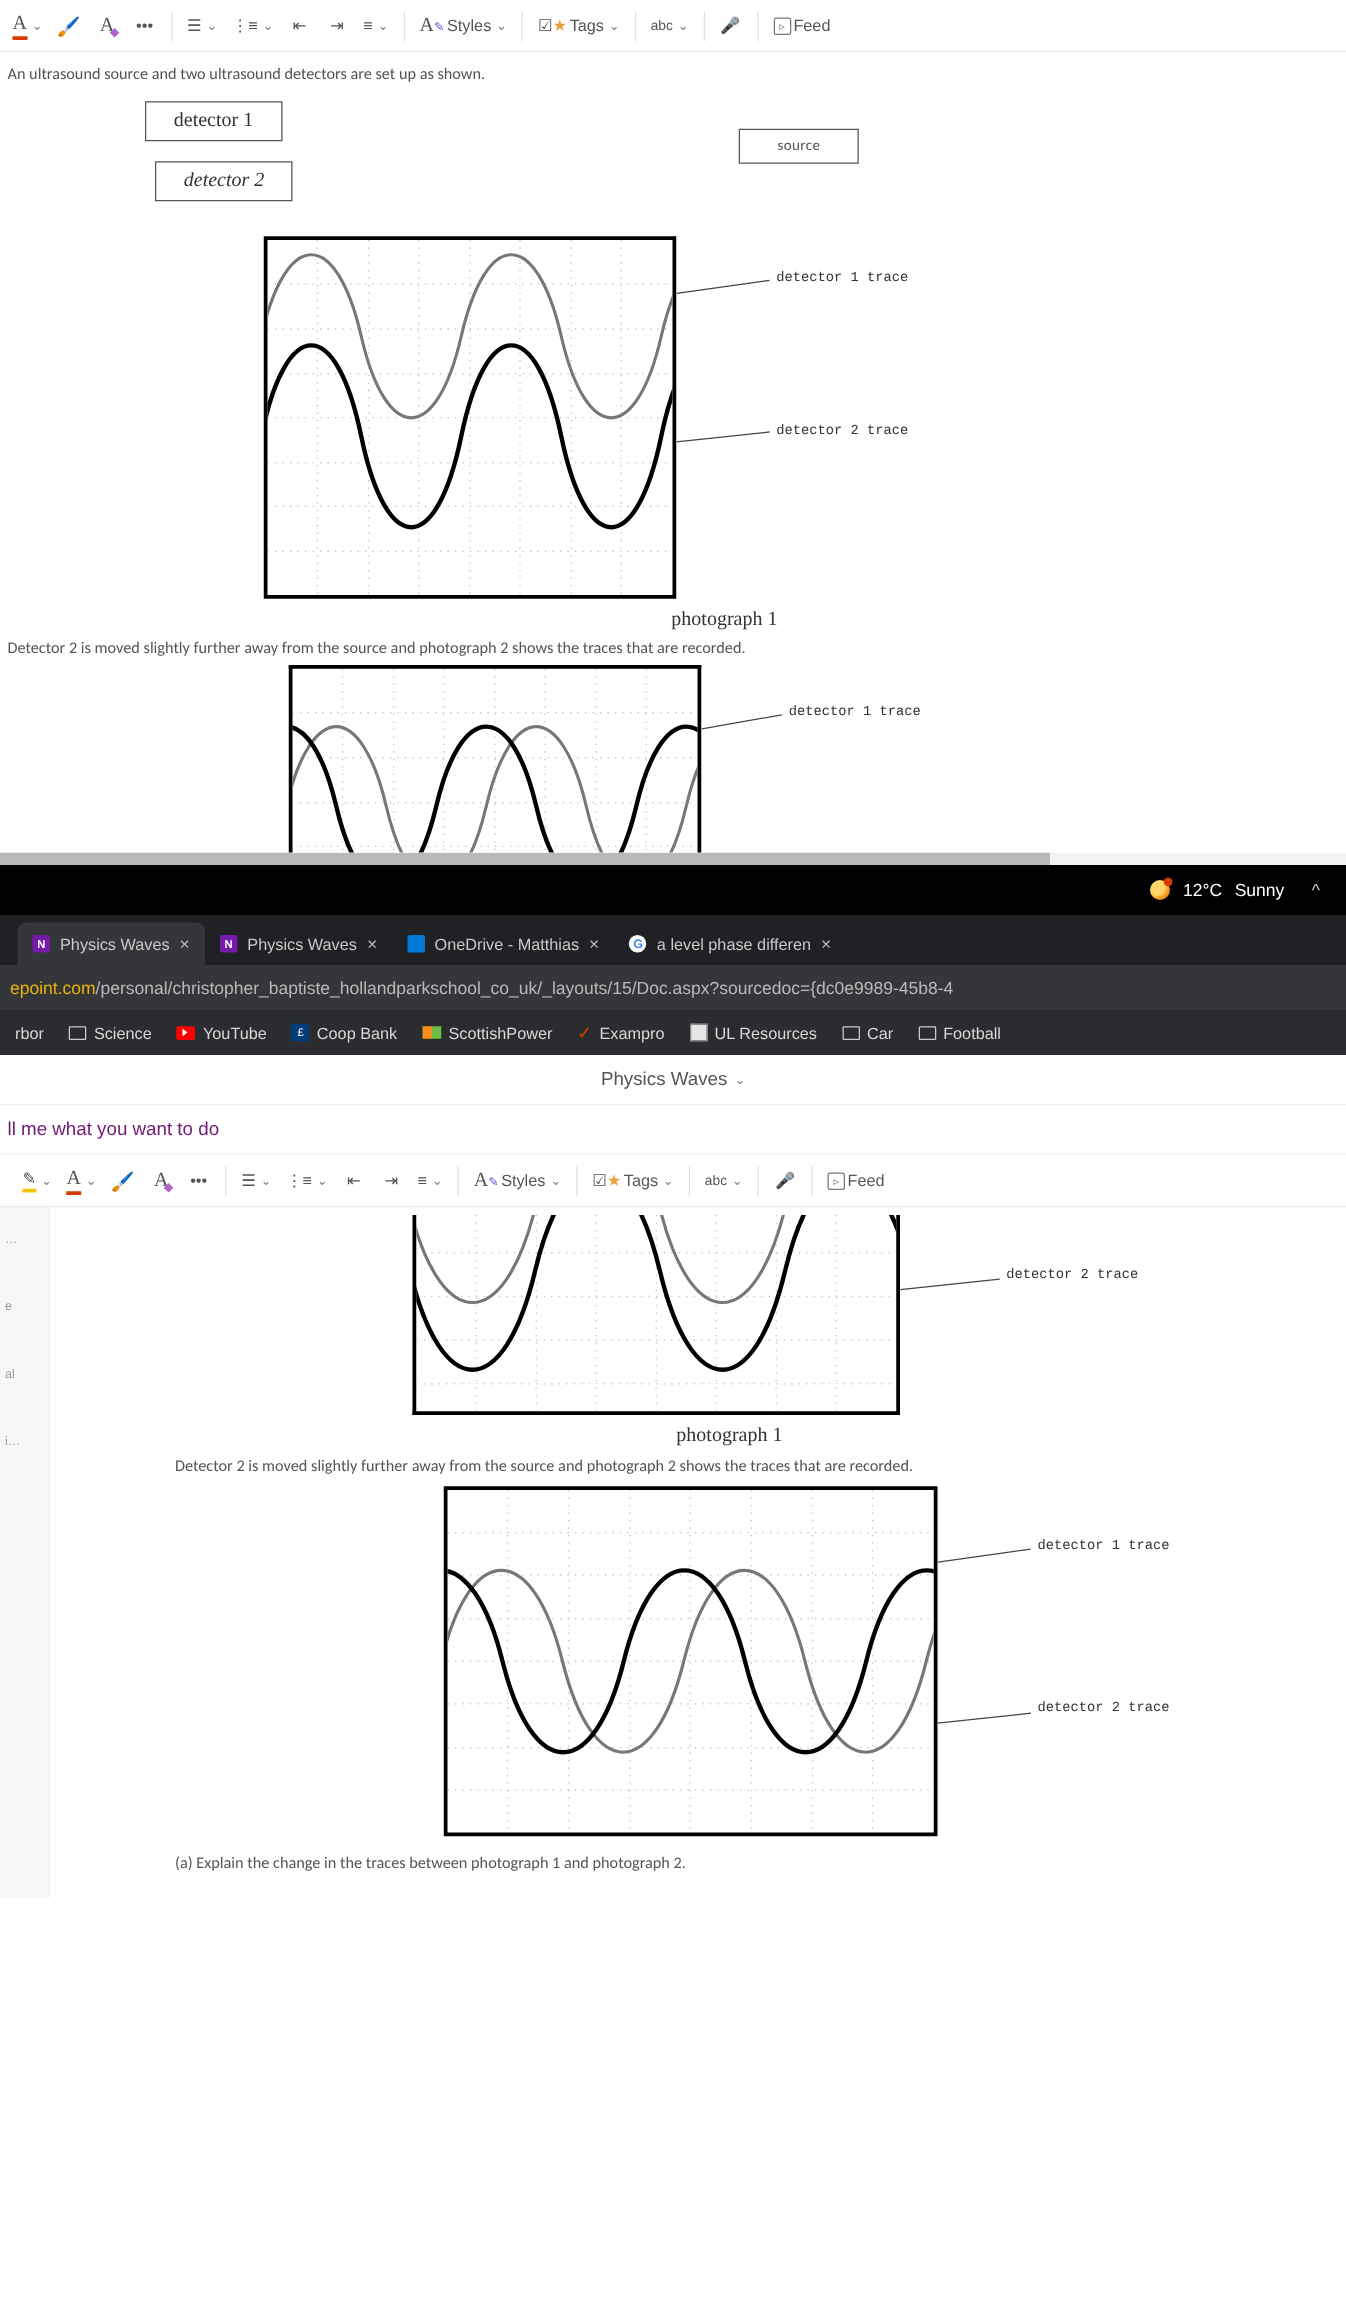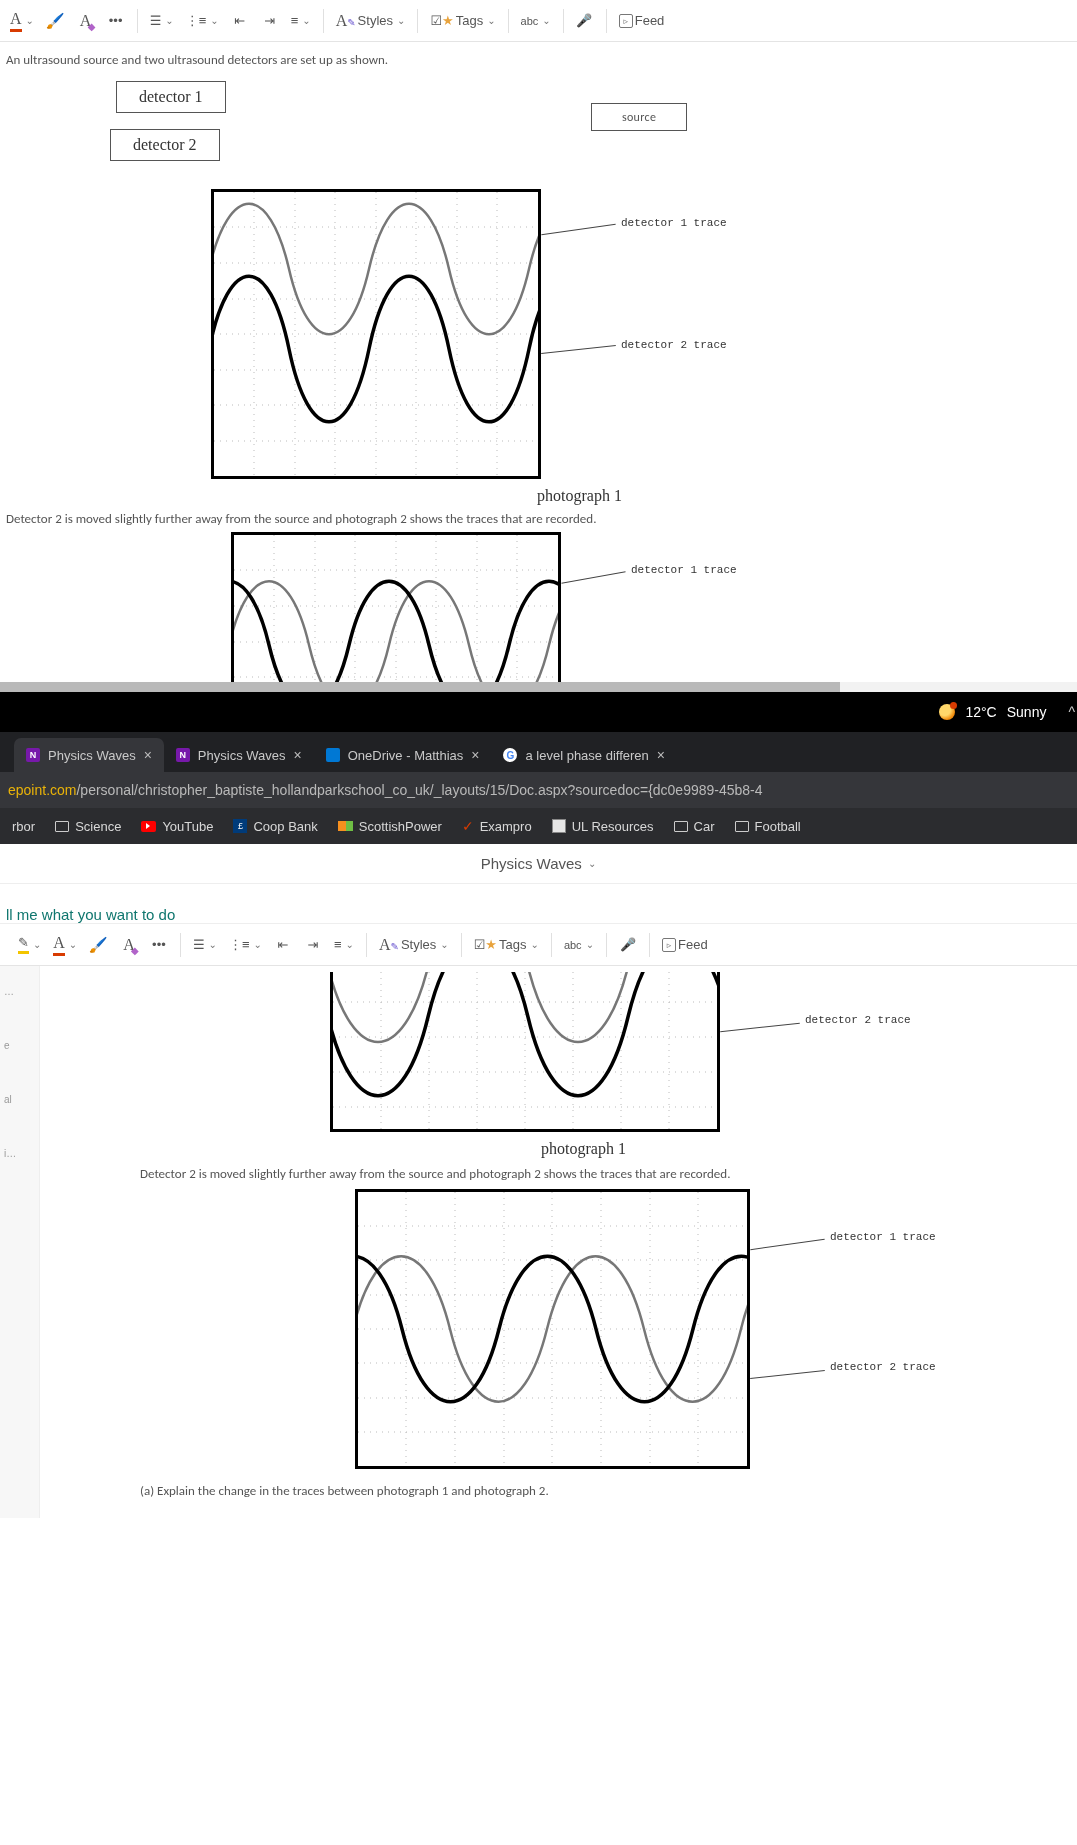--- a/index.html
+++ b/index.html
@@ -43,33 +43,33 @@
   .feedIcon { width:14px;height:14px;border:1.5px solid #777;border-radius:2px;display:inline-flex;align-items:center;justify-content:center;font-size:9px;color:#777; }
   .starTag { color:#e8a33d; font-size:13px; }
 
   
   .doc-pane { background:#fff; padding:6px 24px 12px 6px; font-family: Calibri, Arial, sans-serif; color:#333; }
   .doc-pane p { font-size:13px; color:#555; margin:4px 0; }
   .doc-pane .caption { font-family: Georgia, serif; font-size:16px; text-align:center; margin-top:8px; color:#333; }
   .labelBox { display:inline-flex;align-items:center;justify-content:center;border:1px solid #555; font-family:Georgia, serif; font-size:16px; padding:6px 22px; background:#fff; }
   .setup { position:relative; height:110px; margin-top:6px; }
   .setup .det1 { position:absolute; left:110px; top:8px; }
-  .setup .det2 { position:absolute; left:104px; top:56px; }
+  .setup .det2 { position:absolute; left:118px; top:56px;font-style:italic; }
   .setup .src  { position:absolute; left:585px; top:30px; padding:6px 30px; font-size:12px; font-family: Calibri, Arial, sans-serif; letter-spacing:.3px; color:#555; }
 
   .graphRow { position:relative; display:flex; align-items:flex-start; margin-top:6px; }
   .graphBox { border:3px solid #000; background:#fff; position:relative; }
   .lblText { position:absolute; font-family:Liberation Mono, monospace; font-size:11px; color:#333; white-space:nowrap; }
   .lblLine { position:absolute; height:1px; background:#444; }
 
   .scrollbar { height:10px; background:#f2f2f2; }
   .scrollbar .thumb { height:10px; background:#b9b9b9; }
 
   
-  .taskbar { background:#000; height:40px; display:flex; align-items:center; justify-content:flex-end; padding:0 2px; color:#fff; font-size:14px; gap:10px;}
+  .taskbar { background:#000; height:40px; display:flex; align-items:center; justify-content:flex-end; padding:0 21px; color:#fff; font-size:14px; gap:10px;}
   .sun { width:16px;height:16px;border-radius:50%;background:radial-gradient(circle at 35% 35%, #ffd76a 40%, #f28b0c 70%); position:relative;}
   .sun::after{content:"";position:absolute;top:-2px;right:-2px;width:7px;height:7px;border-radius:50%;background:#d83b01;}
   .tabbar { background:#202124; display:flex; align-items:flex-end; height:40px; padding-left:14px; }
   .tab { display:flex; align-items:center; gap:8px; padding:0 12px; height:34px; color:#c9c9c9; font-size:13px; max-width:210px; border-top-left-radius:7px;border-top-right-radius:7px; }
   .tab.active { background:#35363a; }
   .tab .close { margin-left:auto; color:#bdbdbd; font-size:14px; }
   .favOn { width:14px;height:14px;background:#7719aa;border-radius:2px;display:inline-flex;align-items:center;justify-content:center;color:#fff;font-size:9px;font-weight:bold;}
   .favBlue{ width:14px;height:14px;background:#0078d4;border-radius:2px;}
   .favG{ width:14px;height:14px;border-radius:50%;background:#fff;display:inline-flex;align-items:center;justify-content:center;color:#4285f4;font-weight:bold;font-size:10px;}
   .addr { background:#35363a; height:36px; display:flex; align-items:center; padding:0 8px; color:#b9b9b9; font-size:14px; white-space:nowrap; overflow:hidden;}
@@ -78,21 +78,21 @@
   .bmk .item{ display:flex; align-items:center; gap:6px; }
   .folderIco{ width:14px;height:11px;border:1px solid #ccc;border-radius:1px; }
   .yt{ width:15px;height:11px;background:#f00;border-radius:2px;position:relative;}
   .yt::after{content:"";position:absolute;left:5px;top:2px;border-left:4px solid #fff;border-top:3.5px solid transparent;border-bottom:3.5px solid transparent;}
   .coop{ width:14px;height:14px;background:#003b7a;color:#fff;font-size:9px;display:inline-flex;align-items:center;justify-content:center;}
   .sp{ width:15px;height:10px;background:linear-gradient(90deg,#f7901e 50%,#6fbe44 50%);}
   .chk{ color:#d83b01; font-size:14px;}
   .ul{ width:14px;height:14px;background:#e6e6e6;border:1px solid #888;}
 
   .docTitle { height:40px; display:flex; align-items:center; justify-content:center; background:#fff; color:#555; font-size:15px; border-bottom:1px solid #eee;}
-  .search { height:40px; display:flex; align-items:flex-end; background:#fff; color:#0f766e; font-size:15px; padding-left:6px;border-bottom:1px solid #eee;}
+  .search { height:40px; display:flex; align-items:center; background:#fff; color:#701a75; font-size:15px; padding-left:6px;border-bottom:1px solid #eee;}
 
   .lowerLayout{ display:flex; }
   .navCol{ width:40px; background:#f7f7f7; border-right:1px solid #eee; padding:20px 4px; font-size:10px; color:#999; display:flex;flex-direction:column; gap:40px;}
   .navCol div{ height:14px; }
 
   svg.wave{ position:absolute; left:0; top:0; }
 </style>
 </head>
 <body>
 

